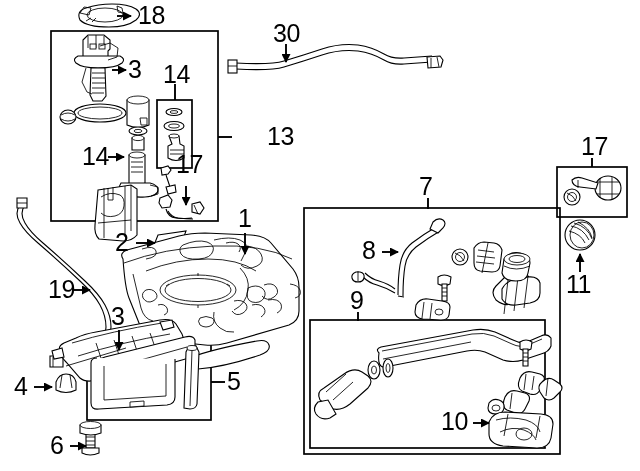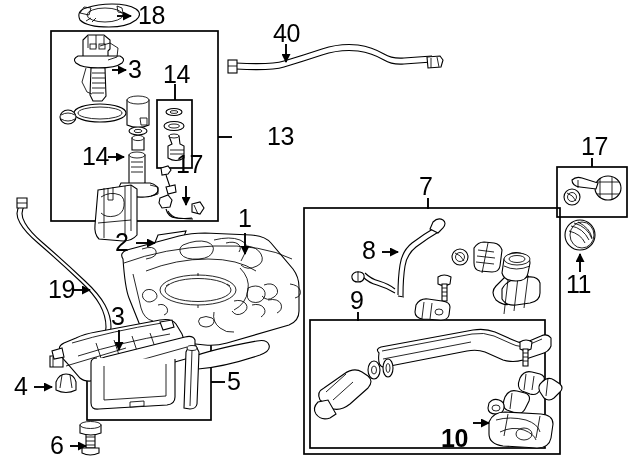--- a/index.html
+++ b/index.html
@@ -376,25 +376,25 @@
 
   <div class="callout-label" style="left:238px; top:206px;">1</div>
   <div class="callout-label" style="left:115px; top:230px;">2</div>
   <div class="callout-label" style="left:111px; top:304px;">3</div>
   <div class="callout-label" style="left:14px;  top:374px;">4</div>
   <div class="callout-label" style="left:227px; top:369px;">5</div>
   <div class="callout-label" style="left:50px;  top:433px;">6</div>
   <div class="callout-label" style="left:419px; top:174px;">7</div>
   <div class="callout-label" style="left:362px; top:238px;">8</div>
   <div class="callout-label" style="left:350px; top:288px;">9</div>
-  <div class="callout-label" style="left:441px; top:426px;font-weight:bold;">10</div>
+  <div class="callout-label" style="left:441px; top:409px;">10</div>
   <div class="callout-label" style="left:566px; top:272px;">11</div>
   <div class="callout-label" style="left:581px; top:134px;">17</div>
   <div class="callout-label" style="left:233px; top:124px;margin-left:34px;">13</div>
   <div class="callout-label" style="left:82px;  top:144px;">14</div>
   <div class="callout-label" style="left:163px; top:62px;">14</div>
   <div class="callout-label" style="left:128px; top:57px;">3</div>
   <div class="callout-label" style="left:176px; top:152px;">17</div>
   <div class="callout-label" style="left:138px; top:3px;">18</div>
   <div class="callout-label" style="left:48px;  top:277px;">19</div>
-  <div class="callout-label" style="left:273px; top:21px;">40</div>
+  <div class="callout-label" style="left:273px; top:21px;">30</div>
 
 </div>
 
 </body></html>

